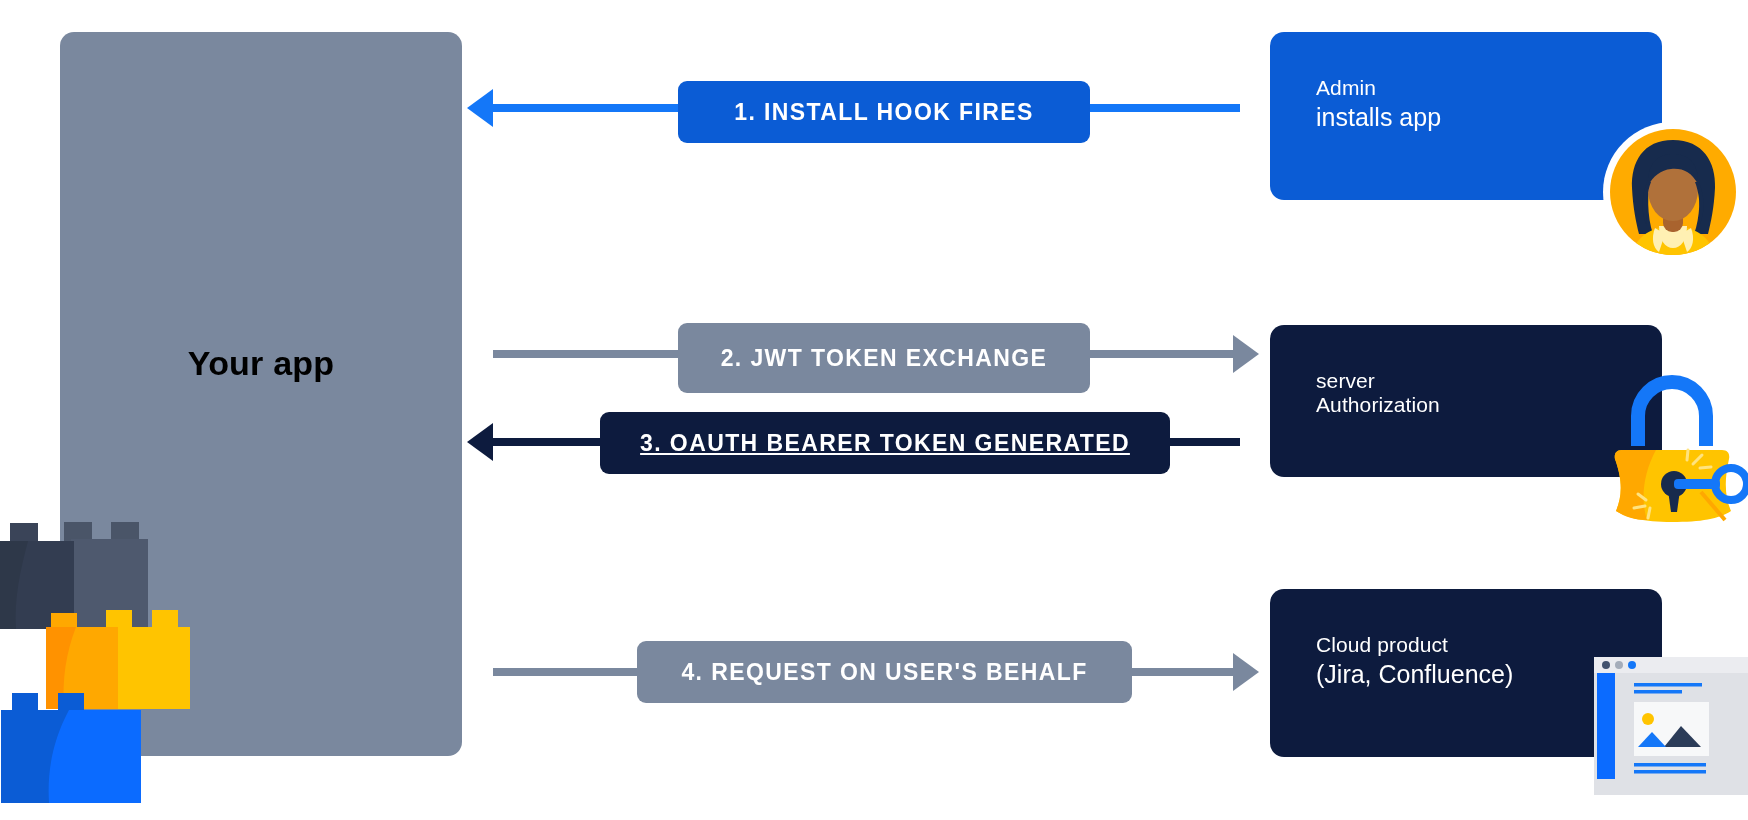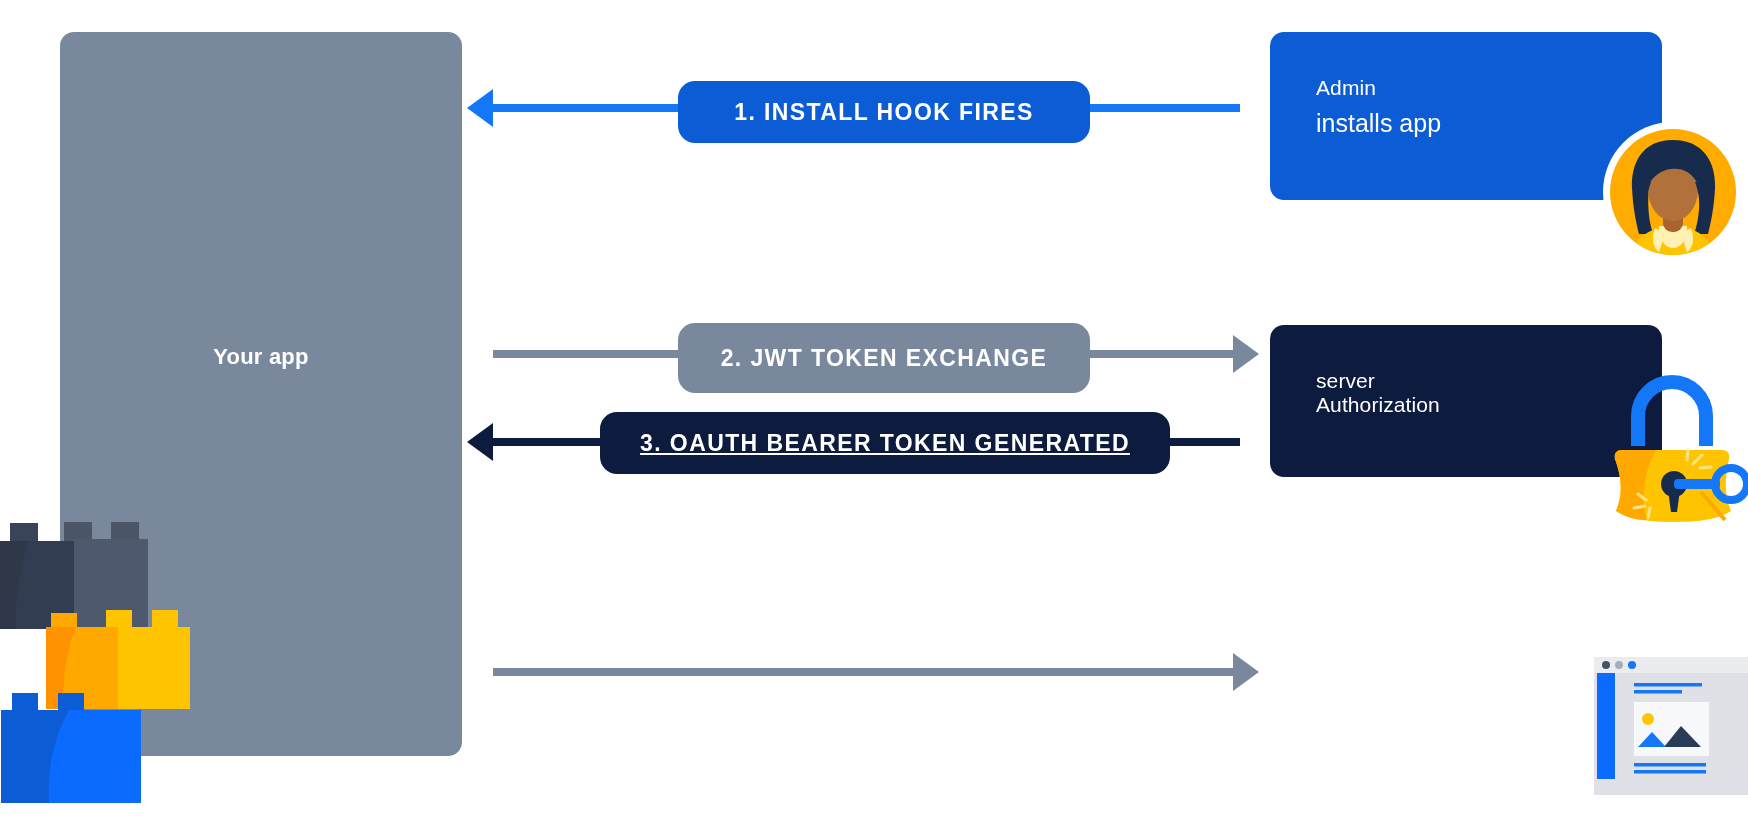--- a/index.html
+++ b/index.html
@@ -20,42 +20,42 @@
     position:absolute;
     left:60px; top:32px;
     width:402px; height:724px;
     background:#7A889E;
     border-radius:14px;
   }
   .app-panel-label{
     position:absolute;
     left:0; right:0; top:312px;
     text-align:center;
-    color:#ffffff;
-    font-size:22px;
+    color:#000000;
+    font-size:34px;
     font-weight:700;
     letter-spacing:.2px;
   }
 
   
   .lego{ position:absolute; }
 
   
   .node{
     position:absolute;
     border-radius:14px;
     color:#ffffff;
     box-sizing:border-box;
     padding:44px 0 0 46px;
   }
   .node .t1{
     font-size:21px; font-weight:400; line-height:1.12; letter-spacing:.1px;
   }
   .node .t2{
-    font-size:25px; font-weight:400; line-height:1.2; margin-top:8px;
+    font-size:25px; font-weight:400; line-height:1.2; margin-top:2px;
   }
   .node-admin{ left:1270px; top:32px; width:392px; height:168px; background:#0B5CD5; }
   .node-auth { left:1270px; top:325px; width:392px; height:152px; background:#0D1B3E; }
   .node-cloud{ left:1270px; top:589px; width:392px; height:168px; background:#0D1B3E; }
 
   
   .line{ position:absolute; height:8px; }
   .arrowhead{ position:absolute; width:0; height:0; }
   .arrow-left{
     border-top:19px solid transparent;
@@ -63,21 +63,21 @@
     border-right-width:26px; border-right-style:solid;
   }
   .arrow-right{
     border-top:19px solid transparent;
     border-bottom:19px solid transparent;
     border-left-width:26px; border-left-style:solid;
   }
 
   .chip{
     position:absolute;
-    border-radius:17px;
+    border-radius:9px;
     color:#ffffff;
     font-size:23px;
     font-weight:700;
     letter-spacing:1.4px;
     display:flex;
     align-items:center;
     justify-content:center;
     text-align:left;
     white-space:nowrap;
     box-sizing:border-box;
@@ -152,20 +152,21 @@
   <div class="line l-grey" style="left:493px; top:350px; width:740px;"></div>
   <div class="arrowhead arrow-right a-grey" style="left:1233px; top:335px;"></div>
   <div class="chip c-grey" style="left:678px; top:323px; width:412px; height:70px;">2. JWT TOKEN EXCHANGE</div>
 
   <div class="line l-navy" style="left:493px; top:438px; width:747px;"></div>
   <div class="arrowhead arrow-left a-navy" style="left:467px; top:423px;"></div>
   <div class="chip c-navy" style="left:600px; top:412px; width:570px; height:62px;">3. OAUTH BEARER TOKEN GENERATED</div>
 
   <div class="line l-grey" style="left:493px; top:668px; width:740px;"></div>
   <div class="arrowhead arrow-right a-grey" style="left:1233px; top:653px;"></div>
+  <div class="chip c-grey" style="left:637px; top:641px; width:495px; height:62px;">4. REQUEST ON USER'S BEHALF</div>
 
   <div class="node node-admin">
     <div class="t1">Admin</div>
     <div class="t2">installs app</div>
   </div>
 
   <div class="avatar-wrap">
     <svg width="140" height="140" viewBox="0 0 140 140">
       <circle cx="70" cy="70" r="70" fill="#ffffff"></circle>
       <circle cx="70" cy="70" r="63" fill="#FFAB00"></circle>
@@ -218,20 +219,24 @@
         <line x1="102" y1="96" x2="113" y2="95"></line>
         <line x1="89" y1="88" x2="90" y2="78"></line>
         <line x1="48" y1="128" x2="40" y2="122"></line>
         <line x1="47" y1="134" x2="36" y2="136"></line>
         <line x1="52" y1="136" x2="50" y2="146"></line>
       </g>
       <path d="M103 120 l24 28" stroke="#FFA800" stroke-width="4" fill="none"></path>
     </svg>
   </div>
 
+  <div class="node node-cloud">
+    <div class="t1">Cloud product</div>
+    <div class="t2">(Jira, Confluence)</div>
+  </div>
 
   <div class="browser-wrap">
     <svg width="154" height="138" viewBox="0 0 154 138">
       <rect x="0" y="0" width="154" height="138" fill="#DFE1E6"></rect>
 
       <rect x="0" y="0" width="154" height="16" fill="#EBECF0"></rect>
       <circle cx="12" cy="8" r="4" fill="#42526E"></circle>
       <circle cx="25" cy="8" r="4" fill="#A5ADBA"></circle>
       <circle cx="38" cy="8" r="4" fill="#1477F8"></circle>
 

